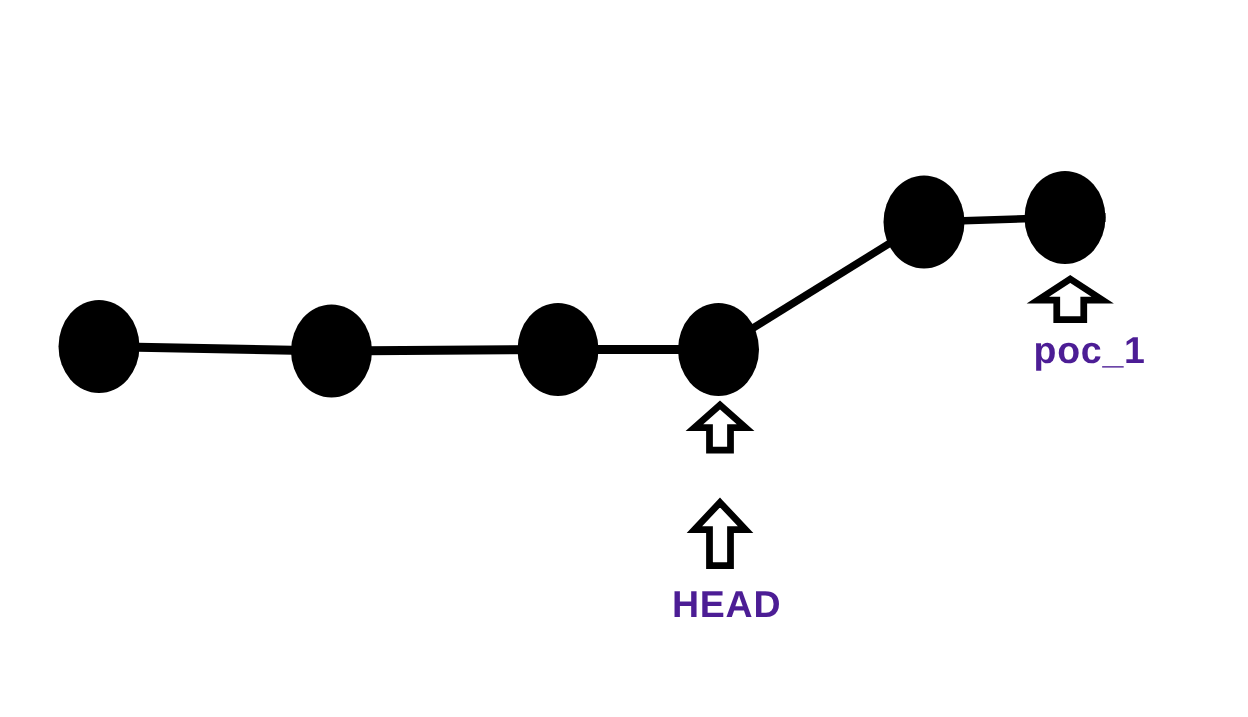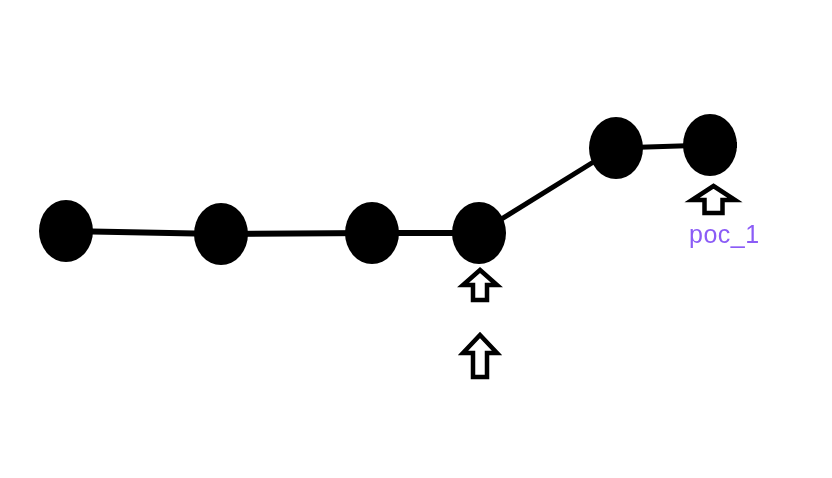--- a/index.html
+++ b/index.html
@@ -15,25 +15,26 @@
     background: #ffffff;
     overflow: hidden;
   }
   .stage svg {
     position: absolute;
     left: 0;
     top: 0;
   }
   .pointer-label {
     position: absolute;
-    color: #8b5cf6;
+    color: #4c1d95;
     font-size: 25px;
     line-height: 1;
     white-space: nowrap;
     letter-spacing: 0.5px;
+    font-weight: bold;
   }
 </style>
 </head>
 <body>
 
 <div class="stage">
   <svg id="graph-svg" width="832" height="478" viewBox="0 0 832 478" xmlns="http://www.w3.org/2000/svg">
       <line x1="66" y1="231" x2="221" y2="234" stroke="#000000" stroke-width="6"></line>
       <line x1="221" y1="234" x2="372" y2="233" stroke="#000000" stroke-width="6"></line>
       <line x1="372" y1="233" x2="479" y2="233" stroke="#000000" stroke-width="6"></line>
@@ -43,14 +44,15 @@
       <ellipse cx="66" cy="231" rx="27" ry="31" fill="#000000"></ellipse>
       <ellipse cx="221" cy="234" rx="27" ry="31" fill="#000000"></ellipse>
       <ellipse cx="372" cy="233" rx="27" ry="31" fill="#000000"></ellipse>
       <ellipse cx="479" cy="233" rx="27" ry="31" fill="#000000"></ellipse>
       <ellipse cx="616" cy="148" rx="27" ry="31" fill="#000000"></ellipse>
       <ellipse cx="710" cy="145" rx="27" ry="31" fill="#000000"></ellipse>
       <polygon points="480,270 497,285 487,285 487,300 473,300 473,285 463,285" fill="#ffffff" stroke="#000000" stroke-width="4.5" stroke-linejoin="miter"></polygon>
       <polygon points="480,335 497,353 487,353 487,377 473,377 473,353 463,353" fill="#ffffff" stroke="#000000" stroke-width="4.5" stroke-linejoin="miter"></polygon>
       <polygon points="713.5,186 735,200 722.5,200 722.5,213 704.5,213 704.5,200 692,200" fill="#ffffff" stroke="#000000" stroke-width="4.5" stroke-linejoin="miter"></polygon>
     </svg>
+  <div class="pointer-label" style="left: 448px; top: 391px;">HEAD</div>
   <div class="pointer-label" style="left: 689px; top: 222px;">poc_1</div>
 </div>
 
 </body></html>

